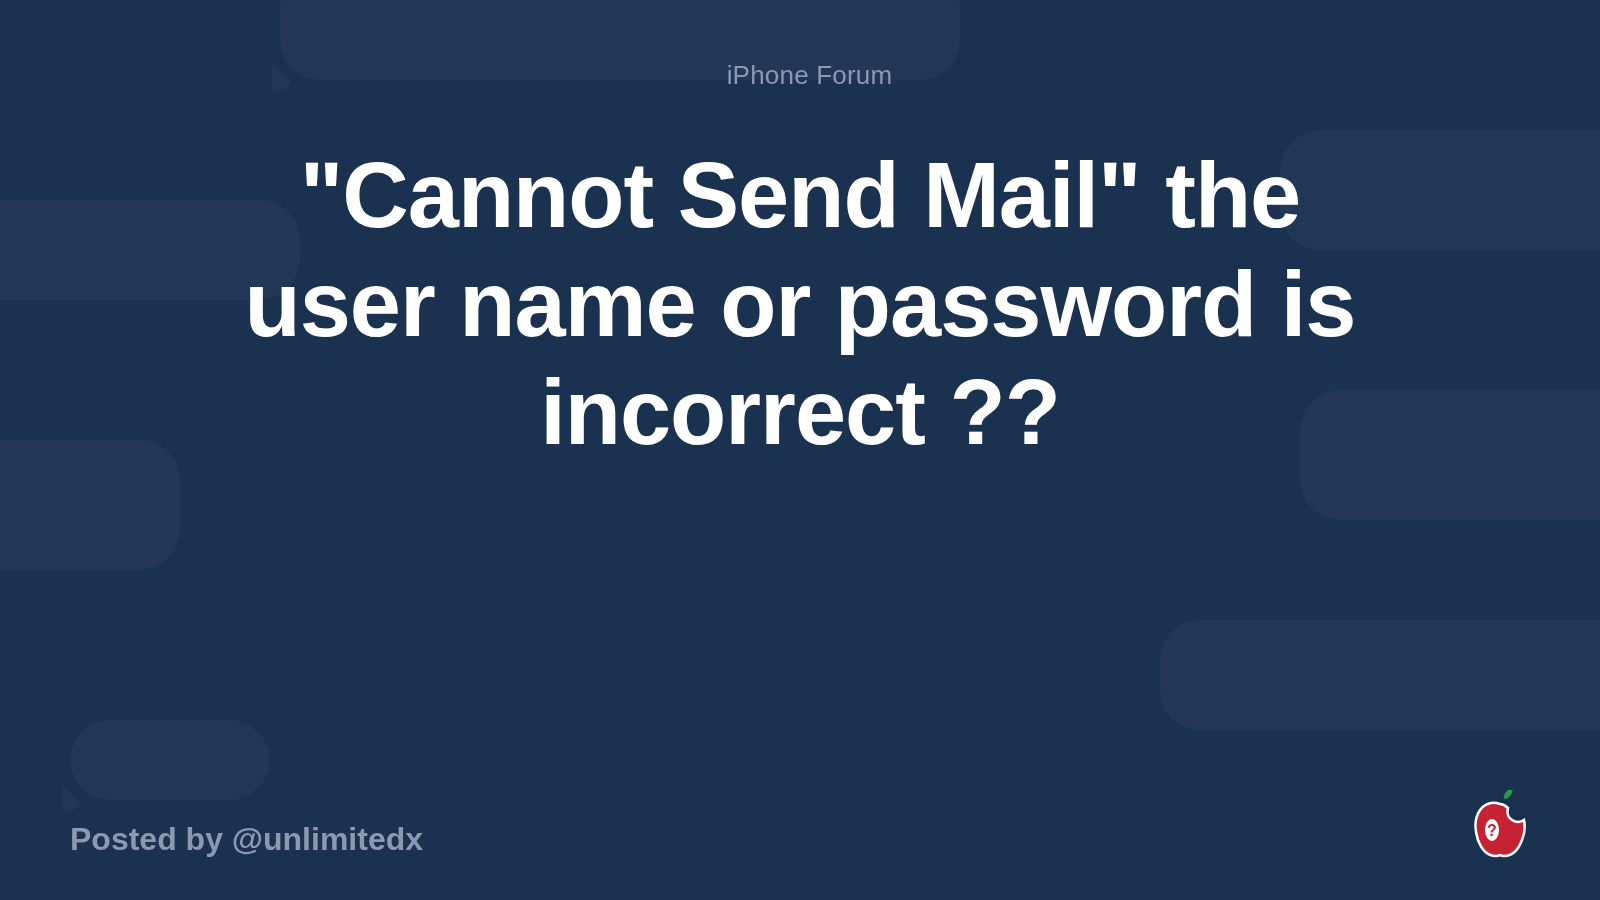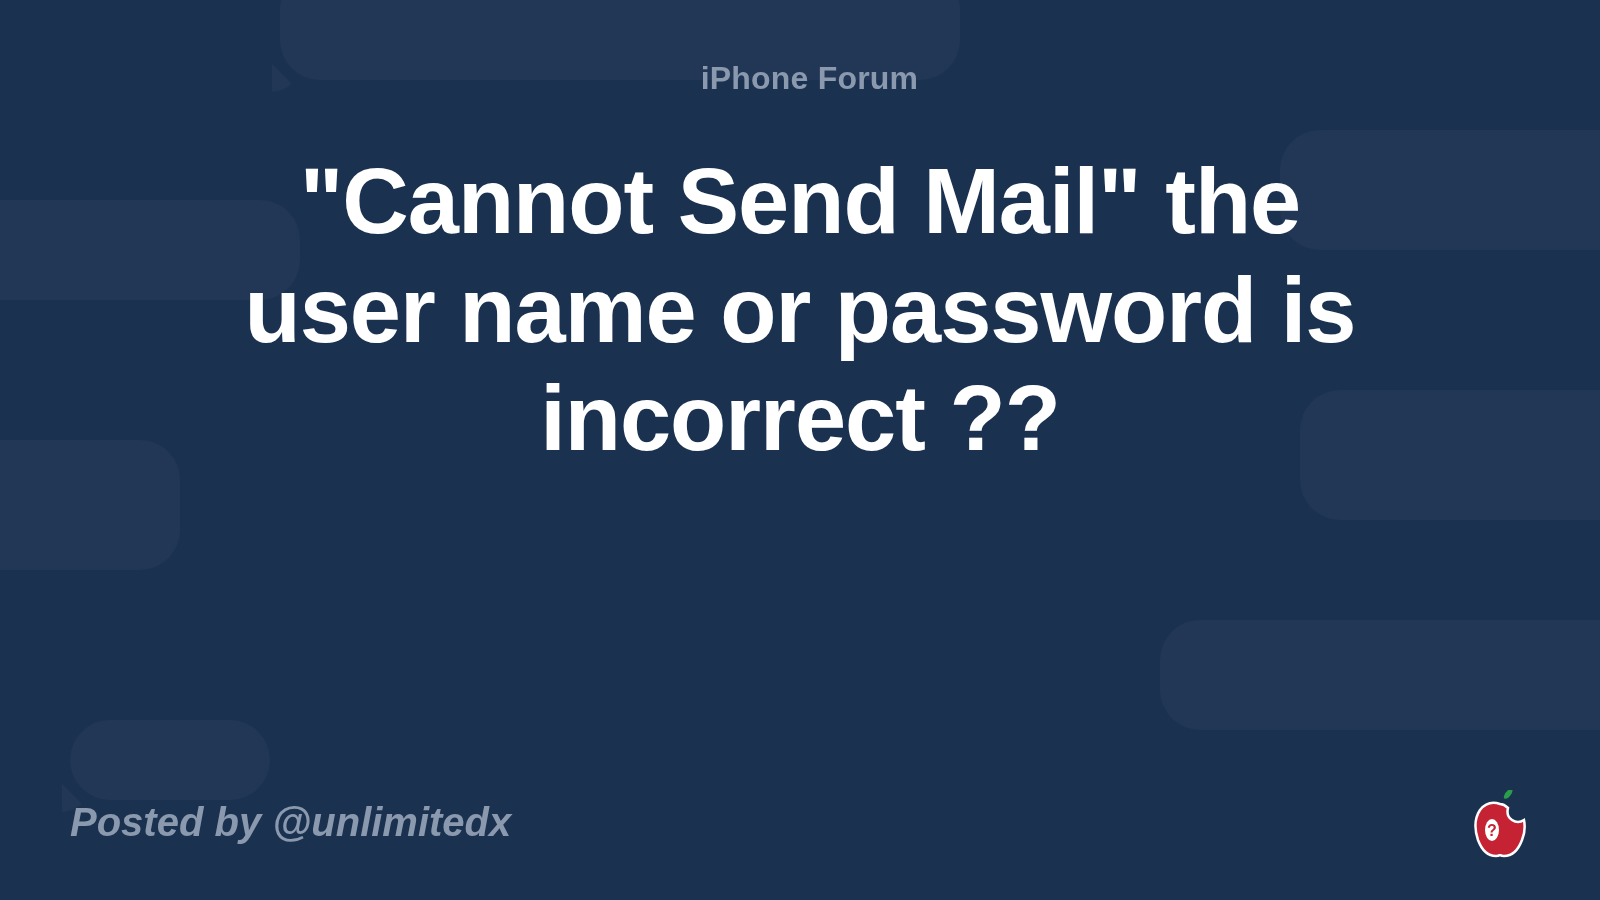--- a/index.html
+++ b/index.html
@@ -50,44 +50,43 @@
       position: relative;
       width: 100%;
       height: 100%;
       display: flex;
       flex-direction: column;
       align-items: center;
       z-index: 10;
     }
     .forum-label {
       color: #8a99ad;
-      font-size: 32px;
-      font-weight: 700;
+      font-size: 26px;
+      font-weight: 400;
       margin-top: 60px;
       letter-spacing: 0.2px;
       margin-left: 19px;
     }
     .title {
       color: #ffffff;
       font-size: 92px;
       font-weight: 700;
       text-align: center;
       line-height: 1.18;
       margin-top: 50px;
       max-width: 1200px;
       letter-spacing: -1px;
     }
     .posted-by {
       position: absolute;
-      bottom: 55px;
+      bottom: 42px;
       left: 70px;
       color: #8a99ad;
-      font-size: 40px;
+      font-size: 32px;
       font-weight: 600;
-      font-style: italic;
     }
     .logo {
       position: absolute;
       bottom: 40px;
       right: 70px;
       display: flex;
       align-items: center;
       gap: 8px;
     }
     .logo-text {

